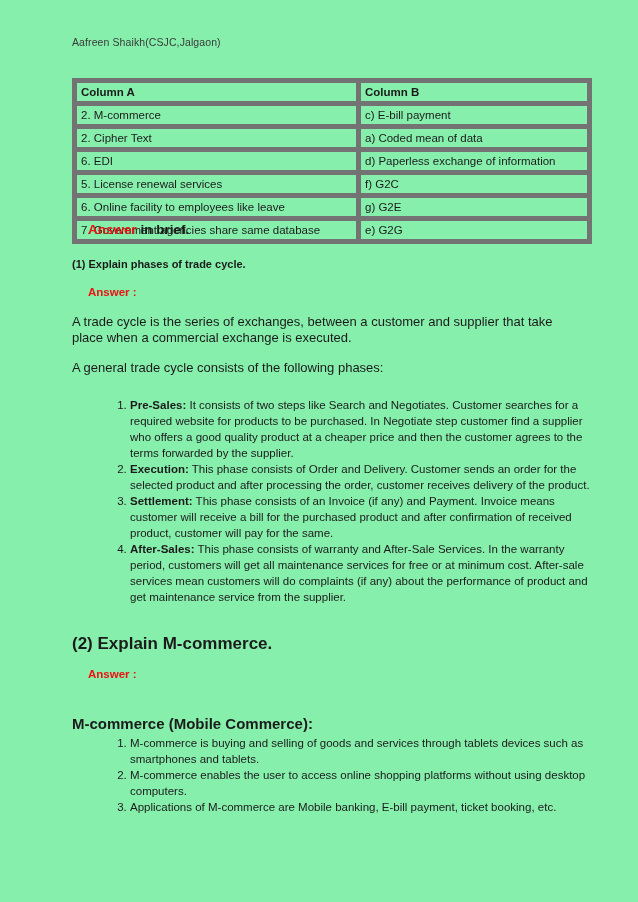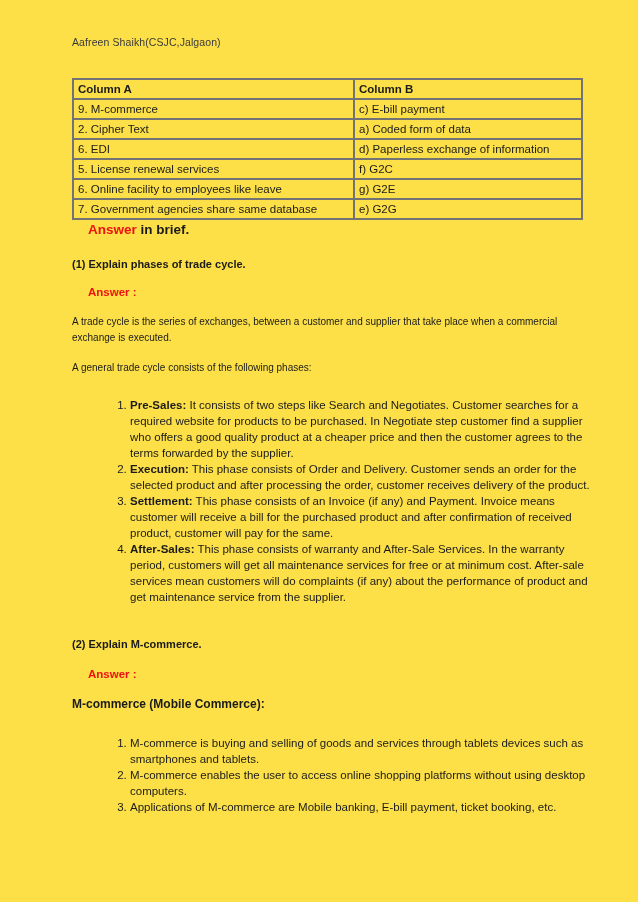--- a/index.html
+++ b/index.html
@@ -11,21 +11,21 @@
     width: 638px;
     height: 902px;
     font-family: "Liberation Sans", sans-serif;
     color: #1b1b1b;
     overflow: hidden;
   }
   .page {
     position: relative;
     width: 638px;
     height: 902px;
-    background: #fde047;
+    background: #86efac;
   }
 
   
   .byline {
     position: absolute;
     left: 72px;
     top: 36px;
     font-size: 10.5px;
     color: #3a3a3a;
     letter-spacing: 0.1px;
@@ -36,41 +36,41 @@
   .match-table {
     position: absolute;
     left: 72px;
     top: 78px;
     width: 489px;
     border-collapse: collapse;
     table-layout: fixed;
     font-size: 11.5px;
   }
   .match-table td, .match-table th {
-    border: 2px solid #737373;
+    border: 5px solid #737373;
     padding: 1px 4px;
     height: 16px;
     line-height: 14px;
     text-align: left;
     vertical-align: middle;
     font-weight: normal;
     white-space: nowrap;
     overflow: hidden;
   }
   .match-table th {
     font-weight: bold;
   }
   .col-a { width: 271px; }
   .col-b { width: 218px; }
 
   
   .block {
     position: absolute;
     left: 72px;
-    font-size: 10px;
+    font-size: 13px;
     line-height: 16px;
   }
   .heading-answer {
     top: 221px;
     font-size: 13.5px;
     font-weight: bold;
     line-height: 17px;
   }
   .red { color: #ee1111; padding-left: 16px; }
 
@@ -106,57 +106,57 @@
   }
   ol.numlist > li {
     margin: 0 0 0 0;
     padding: 0;
   }
   .list-trade { top: 389px; }
   .list-mcom  { top: 727px; }
 
   .q2 {
     top: 636px;
-    font-size: 11px;
+    font-size: 17px;
     font-weight: bold;
   }
   .ans2 {
     top: 666px;
     font-size: 11.5px;
     font-weight: bold;
   }
   .mcom-head {
-    top: 696px;
-    font-size: 12px;
+    top: 716px;
+    font-size: 15px;
     font-weight: bold;
   }
   b { font-weight: bold; }
 </style>
 </head>
 <body>
 
 <div class="page">
 
   <div class="byline">Aafreen Shaikh(CSJC,Jalgaon)</div>
 
   <table class="match-table">
     <thead>
       <tr>
         <th class="col-a">Column A</th>
         <th class="col-b">Column B</th>
       </tr>
     </thead>
     <tbody>
       <tr>
-        <td>9. M-commerce</td>
+        <td>2. M-commerce</td>
         <td>c) E-bill payment</td>
       </tr>
       <tr>
         <td>2. Cipher Text</td>
-        <td>a) Coded form of data</td>
+        <td>a) Coded mean of data</td>
       </tr>
       <tr>
         <td>6. EDI</td>
         <td>d) Paperless exchange of information</td>
       </tr>
       <tr>
         <td>5. License renewal services</td>
         <td>f) G2C</td>
       </tr>
       <tr>

